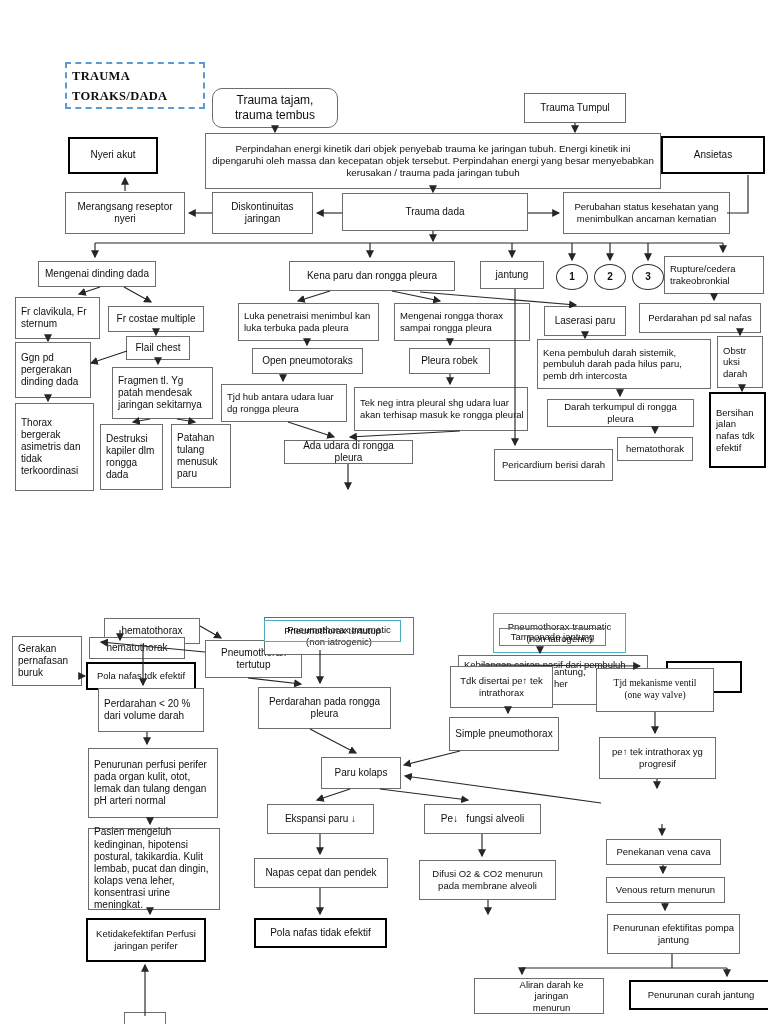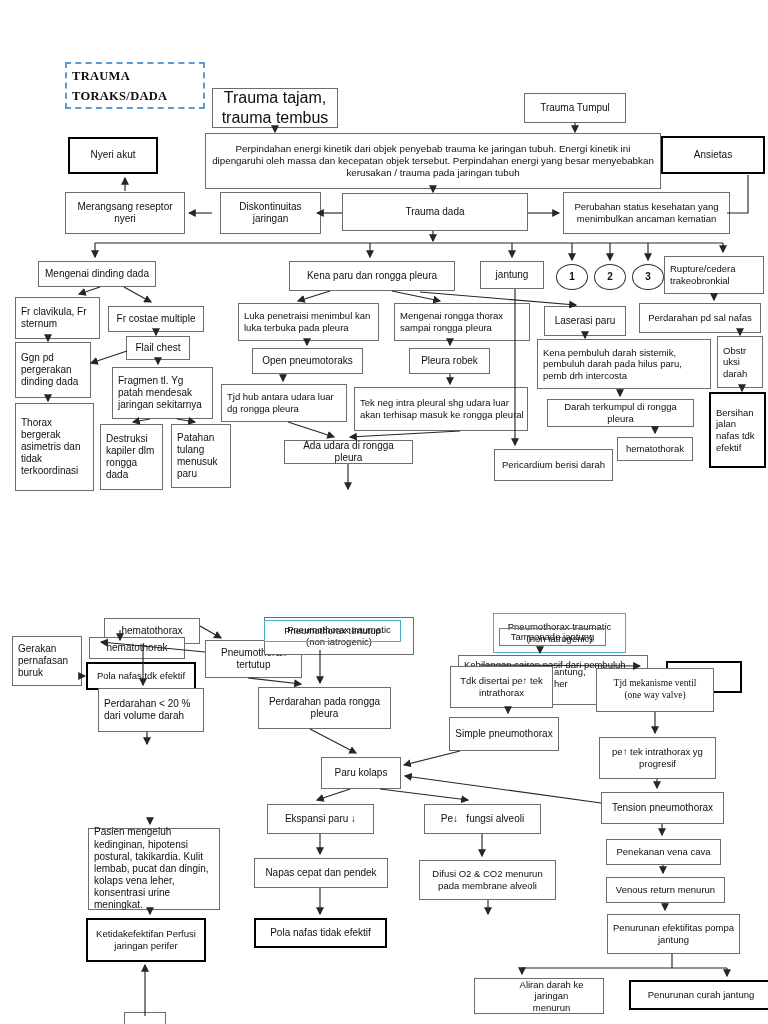--- a/index.html
+++ b/index.html
@@ -21,29 +21,29 @@
   .frag{border:none;background:transparent;padding:0;}
   #edges-svg{position:absolute;left:0;top:0;z-index:5;pointer-events:none;}
   .edge{fill:none;stroke:#262626;stroke-width:1.15px;}
 </style>
 </head>
 <body>
 
 <div id="canvas">
   <div class="node dashed left" style="left: 65px; top: 62px; width: 140px; height: 47px; font-size: 12.5px;">TRAUMA
 TORAKS/DADA</div>
-    <div class="node" style="left: 212px; top: 88px; width: 126px; height: 40px; font-size: 16px;">Trauma tajam,
+    <div class="node" style="left: 212px; top: 88px; width: 126px; height: 40px; font-size: 12px; border-radius: 10px;">Trauma tajam,
 trauma tembus</div>
     <div class="node" style="left: 524px; top: 93px; width: 102px; height: 30px; font-size: 10px;">Trauma Tumpul</div>
     <div class="node bold" style="left: 68px; top: 137px; width: 90px; height: 37px; font-size: 10px;">Nyeri akut</div>
     <div class="node" style="left: 205px; top: 133px; width: 456px; height: 56px; font-size: 9.8px;">Perpindahan energi kinetik dari objek penyebab trauma ke jaringan tubuh. Energi kinetik ini dipengaruhi oleh massa dan kecepatan objek tersebut. Perpindahan energi yang besar menyebabkan kerusakan / trauma pada jaringan tubuh</div>
     <div class="node bold" style="left: 661px; top: 136px; width: 104px; height: 38px; font-size: 10px;">Ansietas</div>
     <div class="node" style="left: 65px; top: 192px; width: 120px; height: 42px; font-size: 10px;">Merangsang reseptor
 nyeri</div>
-    <div class="node" style="left: 212px; top: 192px; width: 101px; height: 42px; font-size: 10px; margin-left: 8px;">Diskontinuitas
+    <div class="node" style="left: 212px; top: 192px; width: 101px; height: 42px; font-size: 10px;">Diskontinuitas
 jaringan</div>
     <div class="node" style="left: 342px; top: 193px; width: 186px; height: 38px; font-size: 10px;">Trauma dada</div>
     <div class="node" style="left: 563px; top: 192px; width: 167px; height: 42px; font-size: 9.5px;">Perubahan status kesehatan yang menimbulkan ancaman kematian</div>
     <div class="node" style="left: 38px; top: 261px; width: 118px; height: 26px; font-size: 10px;">Mengenai dinding dada</div>
     <div class="node" style="left: 289px; top: 261px; width: 166px; height: 30px; font-size: 10px;">Kena paru dan rongga pleura</div>
     <div class="node" style="left: 480px; top: 261px; width: 64px; height: 28px; font-size: 10px;">jantung</div>
     <div class="node circle" style="left: 556px; top: 264px; width: 32px; height: 26px; font-size: 10px;">1</div>
     <div class="node circle" style="left: 594px; top: 264px; width: 32px; height: 26px; font-size: 10px;">2</div>
     <div class="node circle" style="left: 632px; top: 264px; width: 32px; height: 26px; font-size: 10px;">3</div>
     <div class="node left" style="left: 664px; top: 256px; width: 100px; height: 38px; font-size: 9.5px;">Rupture/cedera trakeobronkial</div>
@@ -89,25 +89,25 @@
     <div class="node bold" style="left: 666px; top: 661px; width: 76px; height: 32px; font-size: 10px;"></div>
     <div class="node" style="left: 596px; top: 668px; width: 118px; height: 44px; font-size: 9.5px; font-family: Liberation Serif, serif;">Tjd mekanisme ventil
 (one way valve)</div>
     <div class="node frag left" style="left: 554px; top: 671px; width: 46px; height: 13px; font-size: 9.5px;">antung, her</div>
     <div class="node" style="left: 258px; top: 687px; width: 133px; height: 42px; font-size: 10px;">Perdarahan pada rongga
 pleura</div>
     <div class="node" style="left: 449px; top: 717px; width: 110px; height: 34px; font-size: 10px;">Simple pneumothorax</div>
     <div class="node" style="left: 321px; top: 757px; width: 80px; height: 32px; font-size: 10px;">Paru kolaps</div>
     <div class="node" style="left: 599px; top: 737px; width: 117px; height: 42px; font-size: 9.5px;">pe↑ tek intrathorax yg
 progresif</div>
-    <div class="node" style="left: 601px; top: 792px; width: 123px; height: 32px; font-size: 10px;">Tension pneumothorax</div>
     <div class="node" style="left: 606px; top: 839px; width: 115px; height: 26px; font-size: 9.5px;">Penekanan vena cava</div>
     <div class="node" style="left: 606px; top: 877px; width: 119px; height: 26px; font-size: 9.5px;">Venous return menurun</div>
     <div class="node" style="left: 607px; top: 914px; width: 133px; height: 40px; font-size: 9.5px;">Penurunan efektifitas pompa
 jantung</div>
+    <div class="node left" style="left: 88px; top: 748px; width: 130px; height: 70px; font-size: 10px;">Penurunan perfusi perifer pada organ kulit, otot, lemak dan tulang dengan pH arteri normal</div>
     <div class="node left" style="left: 88px; top: 828px; width: 132px; height: 82px; font-size: 10px;">Pasien mengeluh kedinginan, hipotensi postural, takikardia. Kulit lembab, pucat dan dingin, kolaps vena leher, konsentrasi urine meningkat.</div>
     <div class="node bold" style="left: 86px; top: 918px; width: 120px; height: 44px; font-size: 9.5px;">Ketidakefektifan Perfusi
 jaringan perifer</div>
     <div class="node" style="left: 267px; top: 804px; width: 107px; height: 30px; font-size: 10px;">Ekspansi paru ↓</div>
     <div class="node" style="left: 254px; top: 858px; width: 134px; height: 30px; font-size: 10px;">Napas cepat dan pendek</div>
     <div class="node bold" style="left: 254px; top: 918px; width: 133px; height: 30px; font-size: 10px;">Pola nafas tidak efektif</div>
     <div class="node" style="left: 424px; top: 804px; width: 117px; height: 30px; font-size: 10px;">Pe↓&nbsp;&nbsp;&nbsp;fungsi alveoli</div>
     <div class="node" style="left: 419px; top: 860px; width: 137px; height: 40px; font-size: 9.5px;">Difusi O2 &amp; CO2 menurun
 pada membrane alveoli</div>
     <div class="node" style="left: 474px; top: 978px; width: 130px; height: 36px; font-size: 9.5px; padding-left: 28px;">Aliran darah ke jaringan

